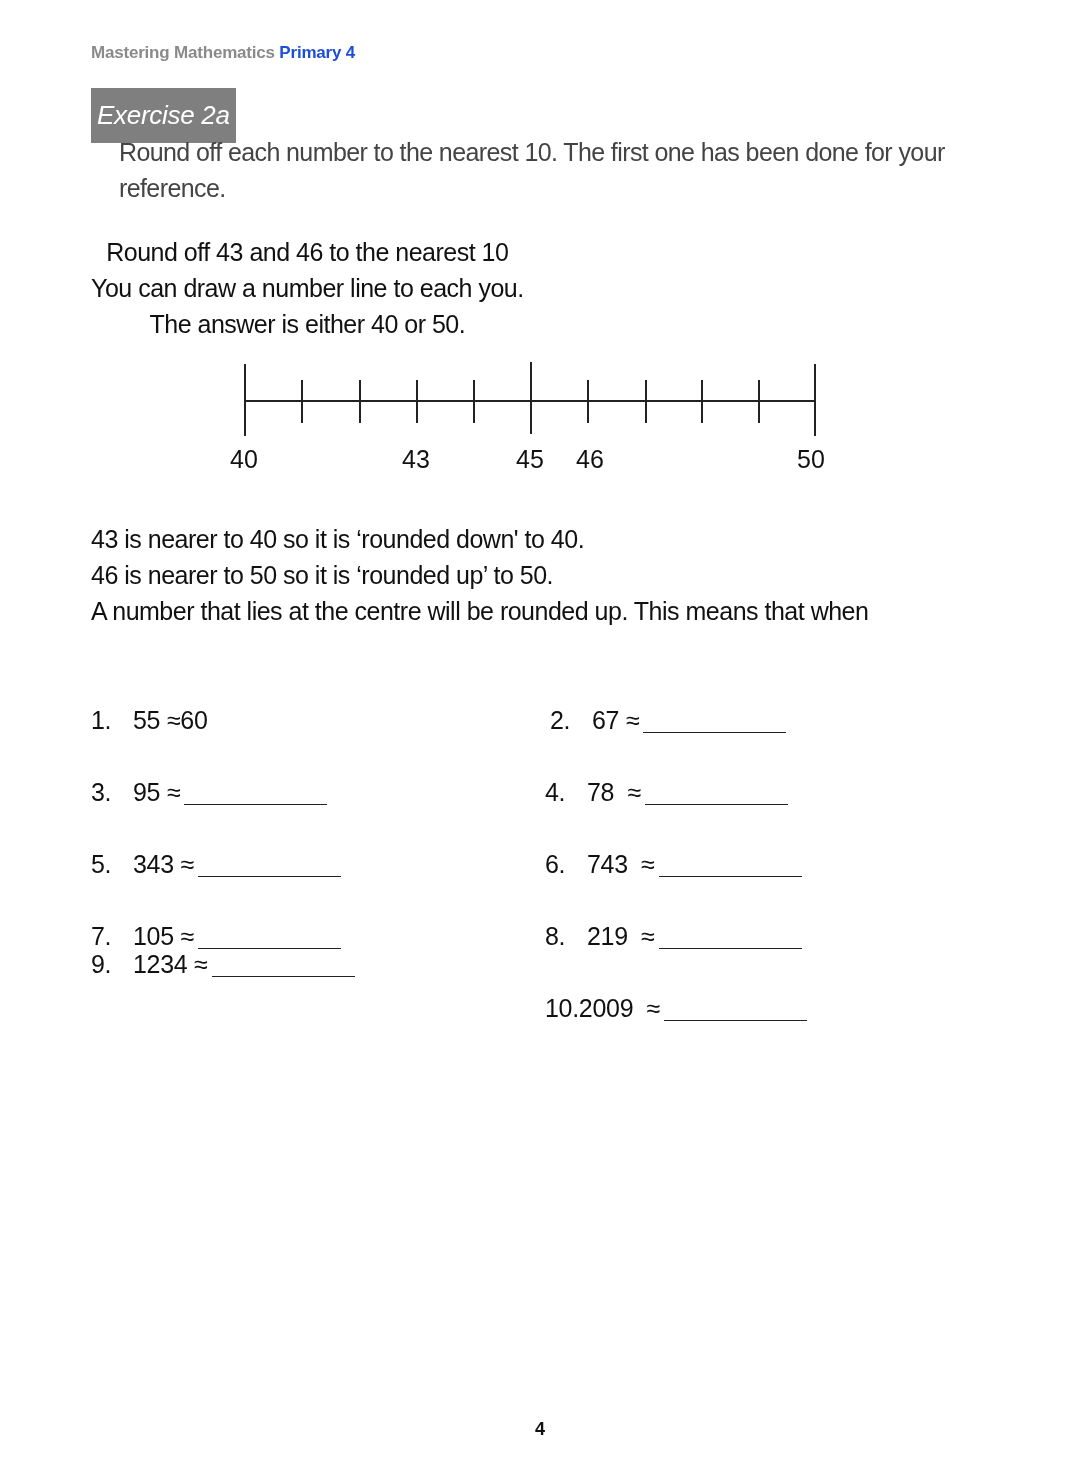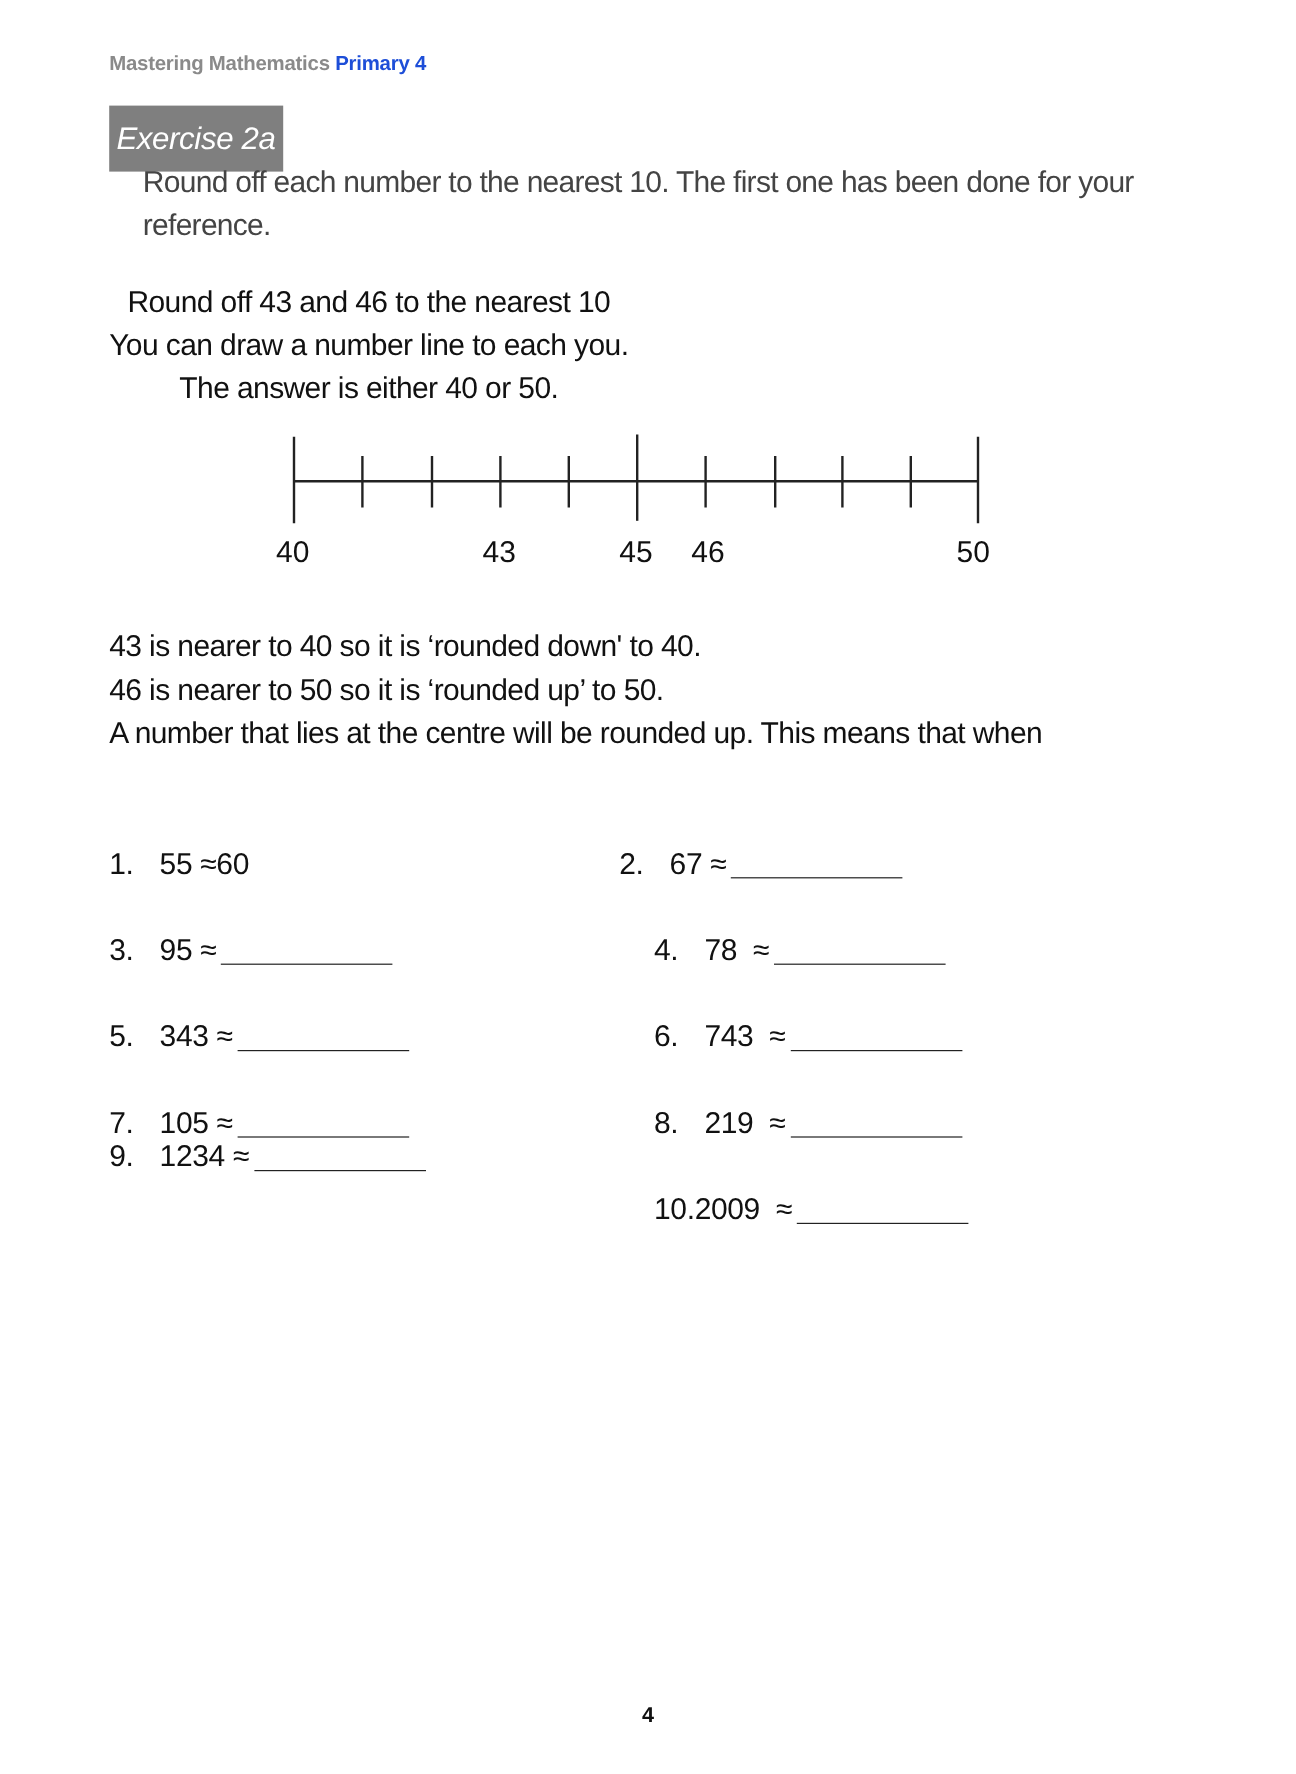--- a/index.html
+++ b/index.html
@@ -70,21 +70,21 @@
 <div class="explanation">
   <div>43 is nearer to 40 so it is ‘rounded down'  to 40.</div>
   <div>46 is nearer to 50 so it is ‘rounded up’ to 50.</div>
   <div>A number that lies at the centre will be rounded up. This means that when</div>
 </div>
 
 <div class="q" style="left:91px; top:705px;">
   <span class="num">1.</span><span>55</span>
   <span>≈</span><span>60</span>
 </div>
-<div class="q" style="left:516px; top:705px;">
+<div class="q" style="left:550px; top:705px;">
   <span class="num">2.</span><span>67</span>
   <span>≈</span><span class="blank"></span>
 </div>
 
 <div class="q" style="left:91px; top:777px;">
   <span class="num">3.</span><span>95</span>
   <span>≈</span><span class="blank"></span>
 </div>
 <div class="q" style="left:545px; top:777px;">
   <span class="num">4.</span><span>78</span>&nbsp;

